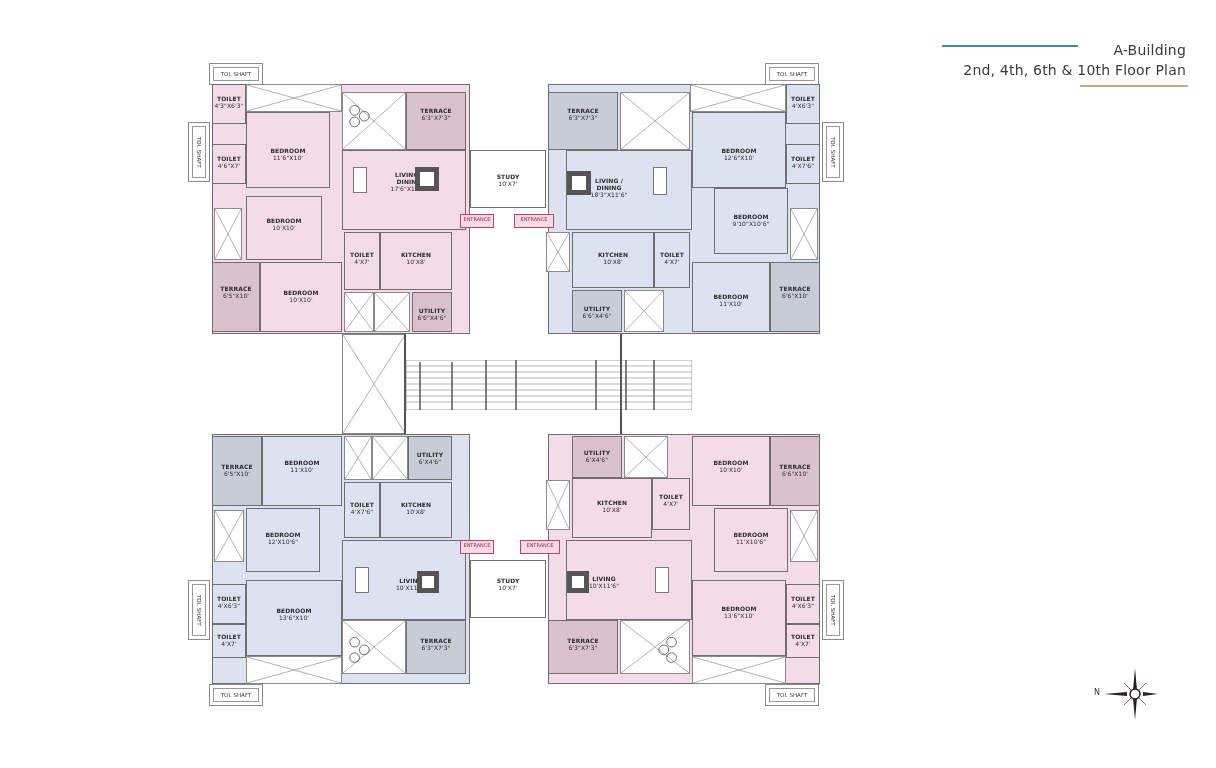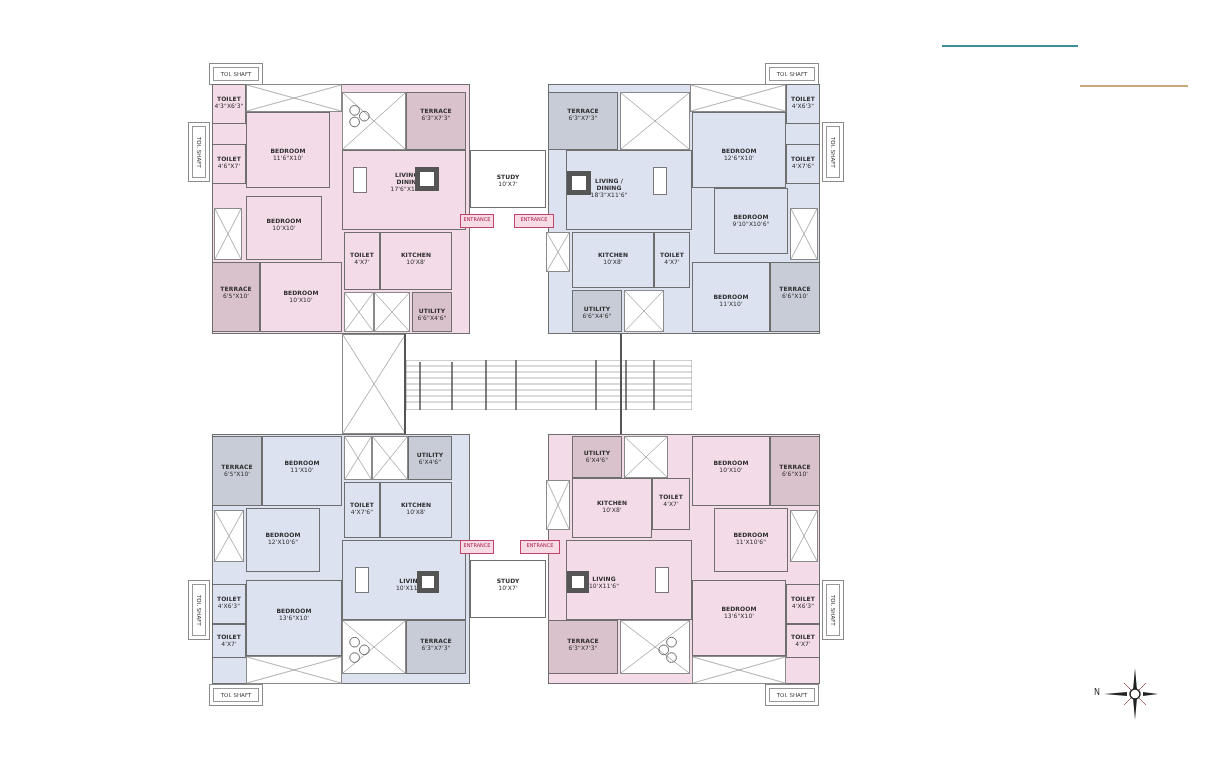--- a/index.html
+++ b/index.html
@@ -21,20 +21,24 @@
   .shaft-inner { position: absolute; left: 3px; right: 3px; top: 3px; bottom: 3px; border: 1px solid #999; display: flex; align-items: center; justify-content: center; }
   .compass { position: absolute; left: 1098px; top: 668px; width: 60px; height: 52px; }
   .compass-n { position: absolute; left: -4px; top: 20px; font-size: 8px; color: #333; }
   .stairs { position: absolute; }
 </style>
 </head>
 <body>
 
 <div class="plan">
 
+  <div class="title-block">
+    <div class="title-line1">A-Building</div>
+    <div class="title-line2">2nd, 4th, 6th &amp; 10th Floor Plan</div>
+  </div>
   <div class="title-rule" style="left:942px; width:136px; background:#3d8e96;"></div>
   <div class="title-rule" style="left:1080px; width:108px; background:#c9a77a; top:85px;"></div>
 
   <div>
 
     <div class="room" style="left:212px; top:84px; width:258px; height:250px; background:#f3dbe8;"></div>
 
     <div class="shaft" style="left:209px; top:63px; width:54px; height:22px;">
         <div class="shaft-inner">
           <span>TOI. SHAFT</span>

